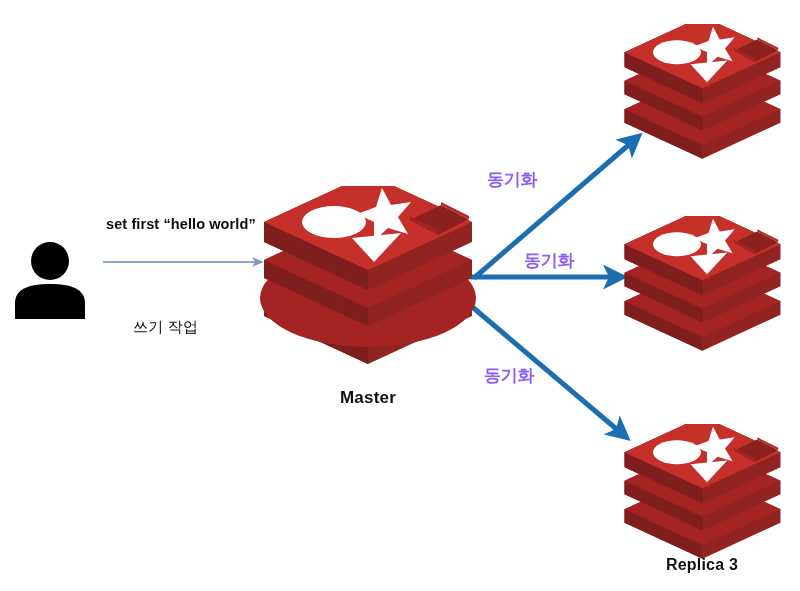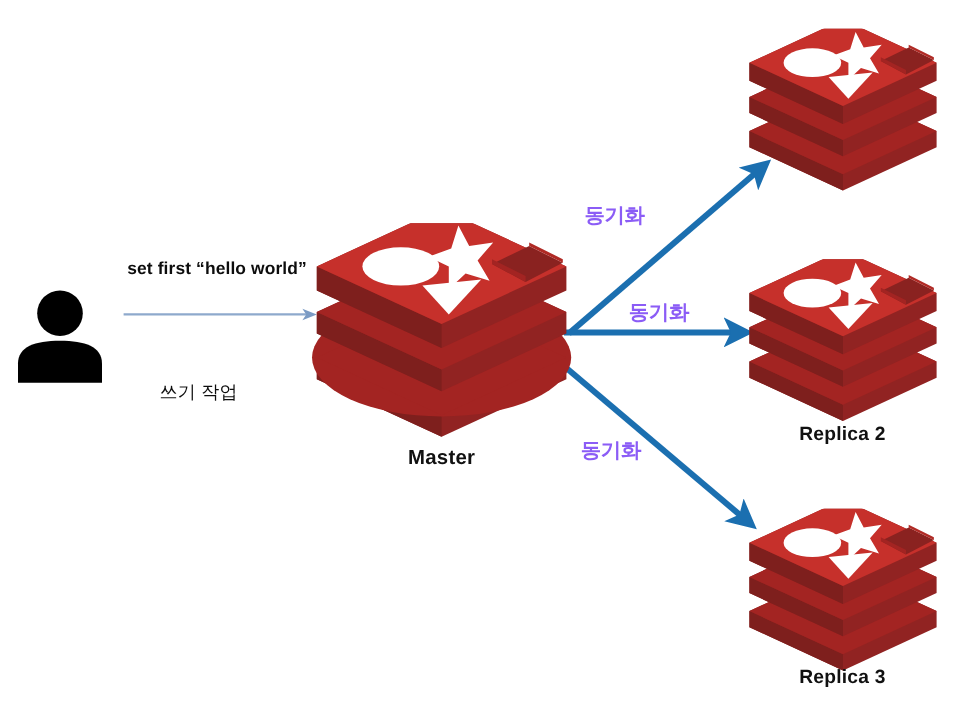--- a/index.html
+++ b/index.html
@@ -129,21 +129,21 @@
 
       <path d="M94,52 L143,47 L116,76 Z" fill="#FFFFFF"></path>
 
       <g>
         <path d="M152,34 L183,19 L211,33 L180,49 Z" fill="#8A2220"></path>
         <path d="M152,34 L180,49 L180,44 L152,30 Z" fill="#A32422"></path>
         <path d="M183,19 L211,33 L211,30 L183,16 Z" fill="#B02A25"></path>
       </g>
     </g>
   </svg>
-  <div class="node-label master-label" style="left:288px; top:372px; width:160px;">Master</div>
+  <div class="node-label master-label" style="left:288px; top:388px; width:160px;">Master</div>
 
   <svg class="node" style="left:620px; top:24px;" width="165" height="145" viewBox="0 0 220 190">
     <g>
       <path d="M6,112 L110,64 L214,112 L214,130 L110,178 L6,130 Z" fill="#912322"></path>
       <path d="M6,112 L110,160 L110,178 L6,130 Z" fill="#7E1F1D"></path>
       <path d="M6,112 L110,64 L214,112 L110,160 Z" fill="#A32422"></path>
     </g>
     <g>
       <path d="M6,74 L110,26 L214,74 L214,92 L110,140 L6,92 Z" fill="#912322"></path>
       <path d="M6,74 L110,122 L110,140 L6,92 Z" fill="#7E1F1D"></path>
@@ -182,21 +182,20 @@
       <ellipse cx="76" cy="36" rx="32" ry="16" fill="#FFFFFF"></ellipse>
       <path d="M124,2 L133,19 L153,16 L140,31 L150,48 L130,42 L116,55 L116,36 L99,28 L118,21 Z" fill="#FFFFFF"></path>
       <path d="M94,52 L143,47 L116,76 Z" fill="#FFFFFF"></path>
       <g>
         <path d="M152,34 L183,19 L211,33 L180,49 Z" fill="#8A2220"></path>
         <path d="M152,34 L180,49 L180,44 L152,30 Z" fill="#A32422"></path>
         <path d="M183,19 L211,33 L211,30 L183,16 Z" fill="#B02A25"></path>
       </g>
     </g>
   </svg>
-  <div class="node-label replica-label" style="left:622px; top:354px; width:160px;">Replica 2</div>
 
   <svg class="node" style="left:620px; top:424px;" width="165" height="145" viewBox="0 0 220 190">
     <g>
       <path d="M6,112 L110,64 L214,112 L214,130 L110,178 L6,130 Z" fill="#912322"></path>
       <path d="M6,112 L110,160 L110,178 L6,130 Z" fill="#7E1F1D"></path>
       <path d="M6,112 L110,64 L214,112 L110,160 Z" fill="#A32422"></path>
     </g>
     <g>
       <path d="M6,74 L110,26 L214,74 L214,92 L110,140 L6,92 Z" fill="#912322"></path>
       <path d="M6,74 L110,122 L110,140 L6,92 Z" fill="#7E1F1D"></path>

